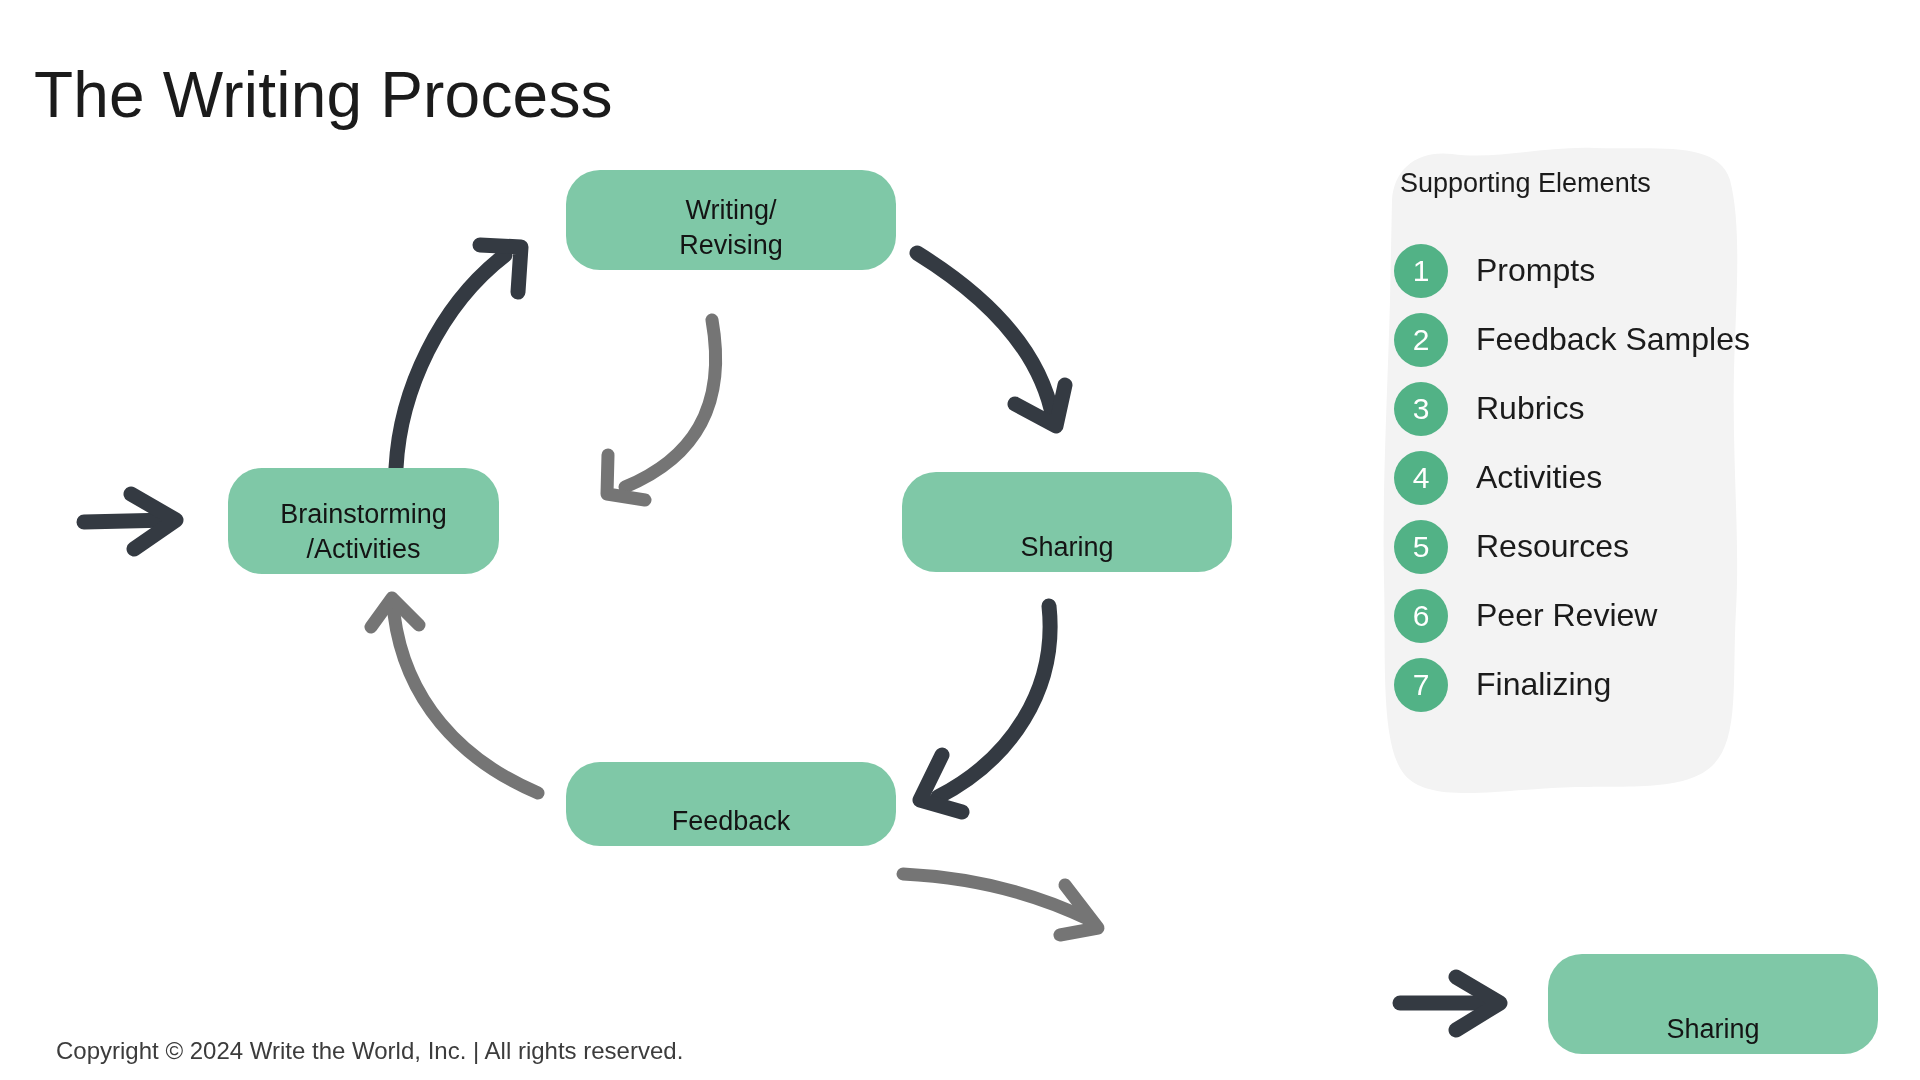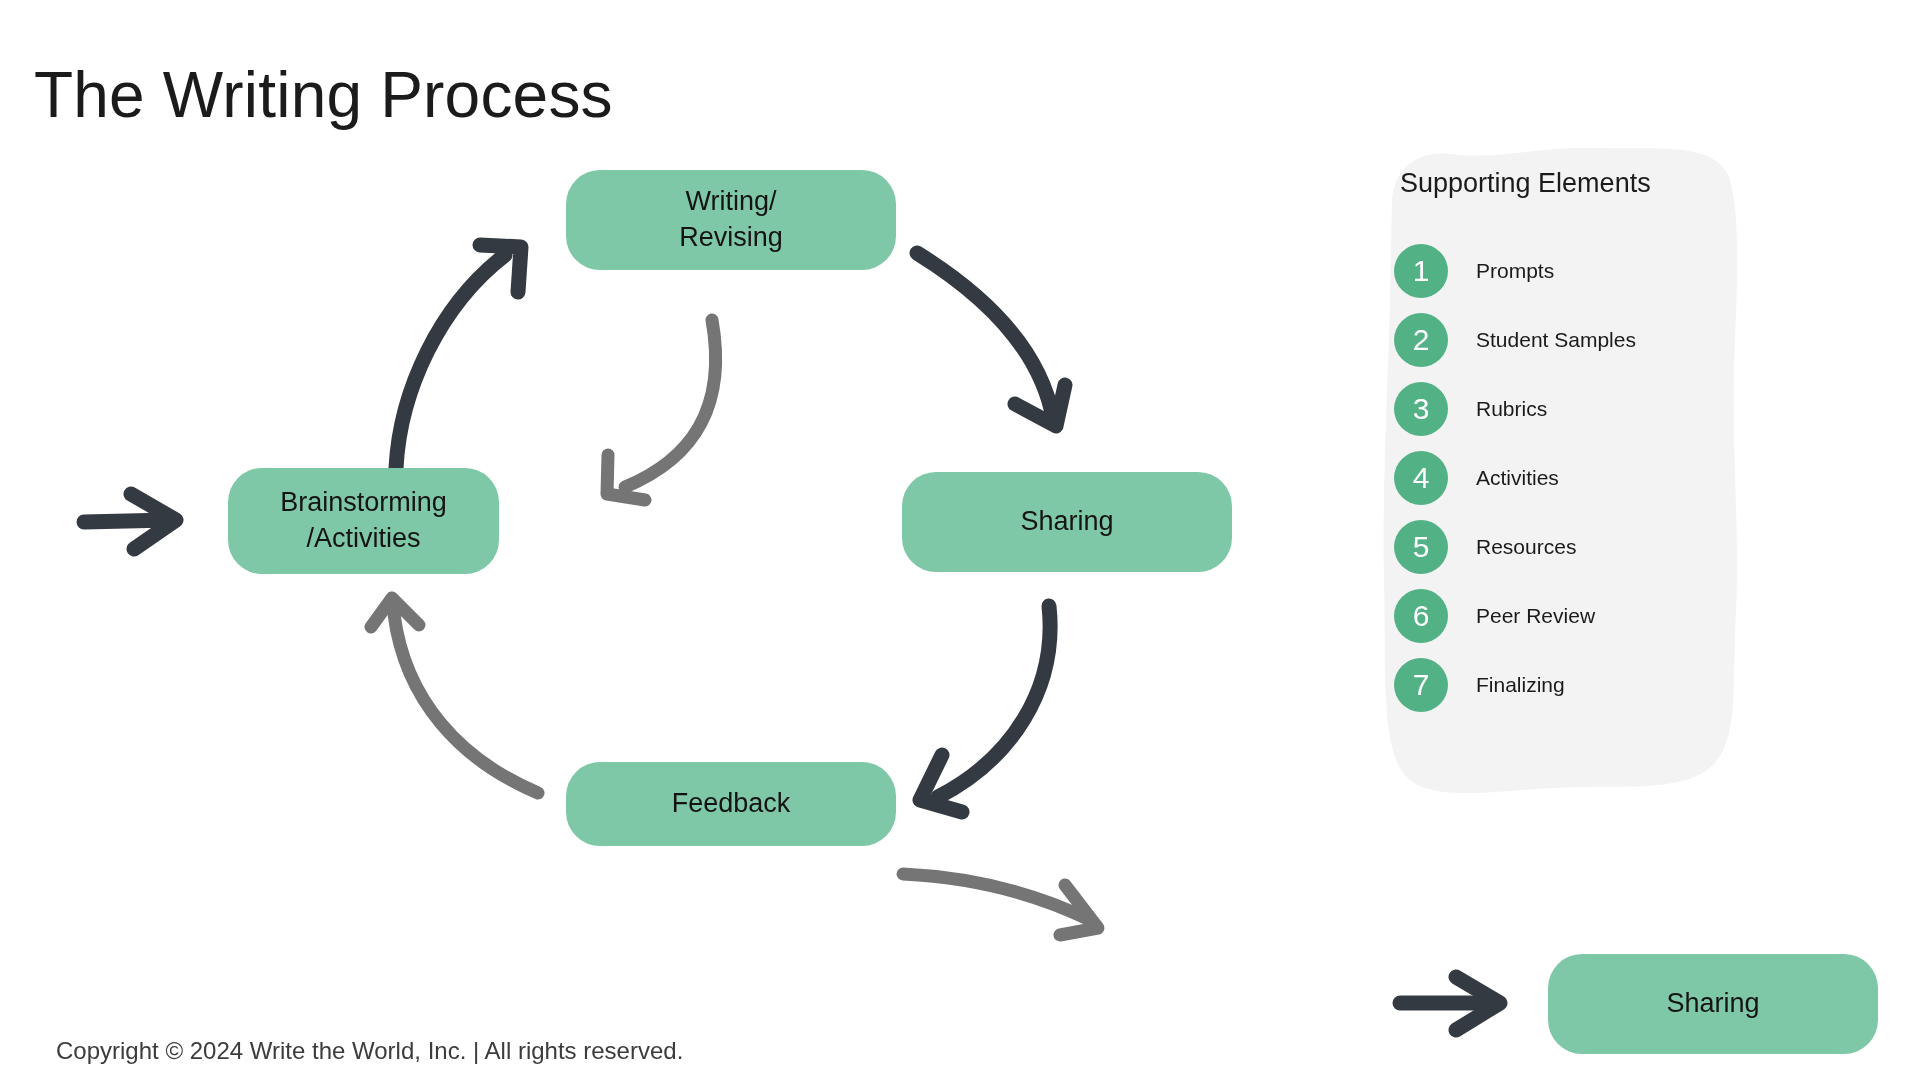--- a/index.html
+++ b/index.html
@@ -46,21 +46,21 @@
     color: #3c3c3c;
     white-space: nowrap;
   }
 
   
   .proc-box {
     position: absolute;
     background: #7fc8a7;
     border-radius: 34px;
     display: flex;
-    align-items: center;
+    align-items: flex-end;
     justify-content: center;
     text-align: center;
     color: #141414;
     font-size: 27px;
     font-weight: 400;
     line-height: 1.32;
     box-sizing: border-box;
     padding: 6px 10px;
   }
   .proc-box span { display: block; }
@@ -130,21 +130,21 @@
     color: #ffffff;
     font-size: 30px;
     font-weight: 500;
     display: flex;
     align-items: center;
     justify-content: center;
     line-height: 1;
   }
   .support-label {
     margin-left: 28px;
-    font-size: 21px;
+    font-size: 32px;
     font-weight: 400;
     color: #1b1b1b;
     white-space: nowrap;
   }
 </style>
 </head>
 <body>
 
 <div id="stage">
 
@@ -245,21 +245,21 @@
     <div id="panel-inner">
       <div id="supporting-title">Supporting Elements</div>
 
       <div id="supporting-list">
         <div class="support-item">
           <div class="support-num">1</div>
           <div class="support-label">Prompts</div>
         </div>
         <div class="support-item">
           <div class="support-num">2</div>
-          <div class="support-label">Student Samples</div>
+          <div class="support-label">Feedback Samples</div>
         </div>
         <div class="support-item">
           <div class="support-num">3</div>
           <div class="support-label">Rubrics</div>
         </div>
         <div class="support-item">
           <div class="support-num">4</div>
           <div class="support-label">Activities</div>
         </div>
         <div class="support-item">

